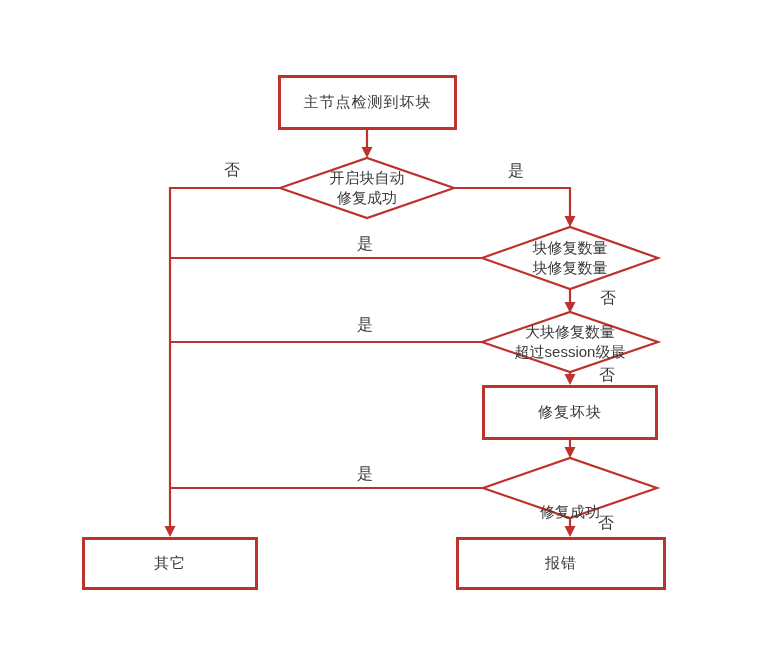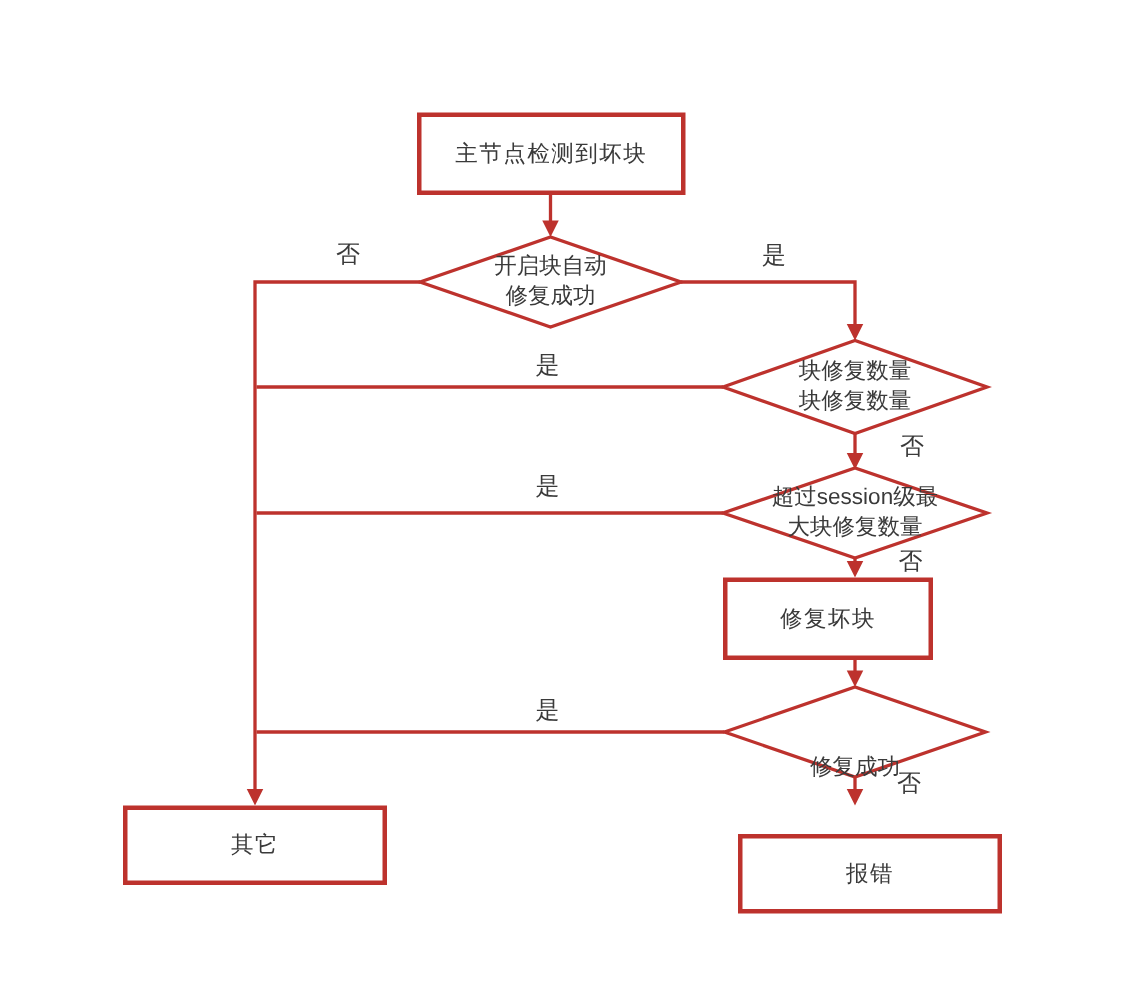--- a/index.html
+++ b/index.html
@@ -80,45 +80,45 @@
     <polygon class="diamond" points="280,188 367,158 454,188 367,218"></polygon>
     <polygon class="diamond" points="482,258 570,227 658,258 570,289"></polygon>
     <polygon class="diamond" points="482,342 570,312 658,342 570,372"></polygon>
     <polygon class="diamond" points="483,488 570,458 657,488 570,518"></polygon>
   </svg>
 
   <div class="node-box" style="left:278px;top:75px;width:179px;height:55px;text-align:right;">
     <span>主节点检测到坏块</span>
   </div>
 
-  <div class="node-box" style="left:482px;top:385px;width:140px;height:55px;">
+  <div class="node-box" style="left:482px;top:385px;width:176px;height:55px;">
     <span>修复坏块</span>
   </div>
 
   <div class="node-box" style="left:82px;top:537px;width:176px;height:53px;text-align:center;">
     <span>其它</span>
   </div>
 
-  <div class="node-box" style="left:492px;top:537px;width:176px;height:53px;margin-top:19px;">
+  <div class="node-box" style="left:456px;top:537px;width:210px;height:53px;">
     <span>报错</span>
   </div>
 
   <div class="diamond-text" style="left:367px;top:188px;">
     <div>开启块自动</div>
     <div>修复成功</div>
   </div>
 
   <div class="diamond-text" style="left:570px;top:258px;">
     <div>块修复数量</div>
     <div>块修复数量</div>
   </div>
 
   <div class="diamond-text" style="left:570px;top:342px;">
+    <div>大块修复数量</div>
     <div>超过session级最</div>
-    <div>大块修复数量</div>
   </div>
 
   <div class="diamond-text" style="left:570px;top:512px;">
     <div>修复成功</div>
   </div>
 
   <div class="edge-label" style="left:232px;top:170px;">否</div>
   <div class="edge-label" style="left:516px;top:171px;">是</div>
   <div class="edge-label" style="left:365px;top:244px;">是</div>
   <div class="edge-label" style="left:608px;top:298px;">否</div>

